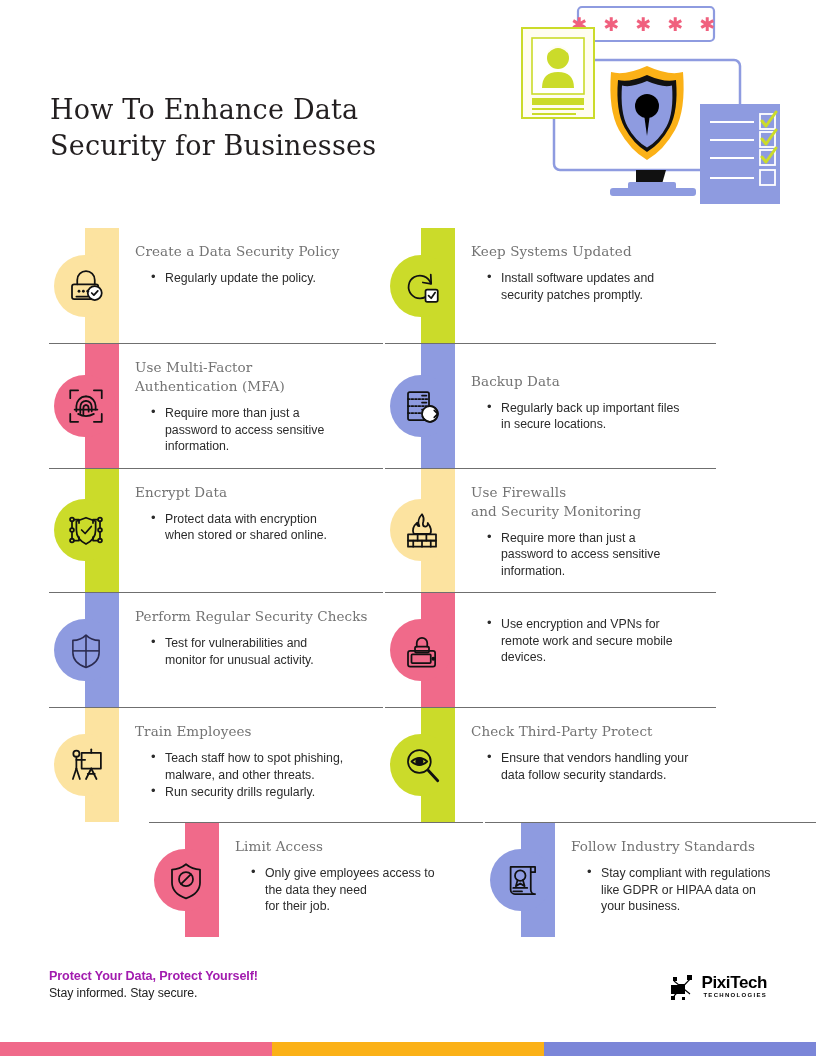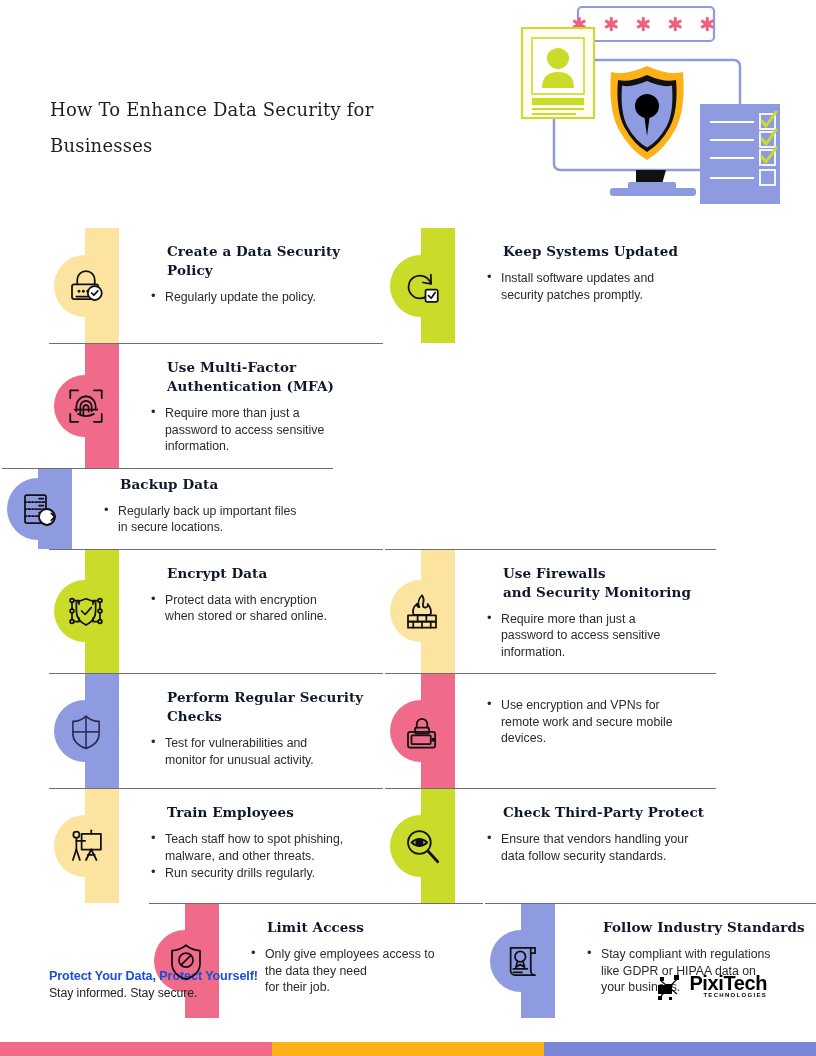--- a/index.html
+++ b/index.html
@@ -11,21 +11,21 @@
     overflow:hidden;
   }
 
   
   .header { position:relative; height:228px; }
   .title {
     position:absolute;
     left:50px; top:92px;
     width:400px;
     font-family:"DejaVu Serif", serif;
-    font-size:18px;
+    font-size:27px;
     line-height:36px;
     color:#231f20;
     font-weight:400;
     letter-spacing:.2px;
   }
   .hero { position:absolute; right:6px; top:2px; }
 
   
   .grid {
     position:absolute;
@@ -72,25 +72,24 @@
   }
   .ic svg { display:block; width:42px; height:42px; }
 
   
   .body { flex:1; padding:14px 10px 12px 16px; display:flex; flex-direction:column; justify-content:flex-start; }
   .body.mid { justify-content:center; padding-top:6px; }
   .item-title {
     font-family:"DejaVu Serif", serif;
     font-size:13.5px;
     line-height:19px;
-    color:#0f172a;
-    font-weight:700;
+    color:#737373;
+    font-weight:400;
     white-space:pre-line;
     letter-spacing:.1px;
-    margin-left:32px;
   }
   ul.points {
     list-style:none;
     margin-top:9px;
     padding-left:16px;
   }
   ul.points li {
     position:relative;
     font-size:12.3px;
     line-height:16.5px;
@@ -111,24 +110,24 @@
   .footer {
     position:absolute;
     left:0; right:0; bottom:26px;
     height:70px;
     padding:0 49px;
     display:flex;
     align-items:flex-start;
     justify-content:space-between;
   }
   .tagline { padding-top:8px; }
-  .tag-1 { font-size:12.6px; font-weight:bold; color:#1d4ed8; line-height:17px; letter-spacing:-.1px;}
+  .tag-1 { font-size:12.6px; font-weight:bold; color:#a21caf; line-height:17px; letter-spacing:-.1px;}
   .tag-2 { font-size:12.3px; color:#222; line-height:17px; letter-spacing:-.1px;}
   .logo { display:flex; align-items:center; gap:4px; padding-top:12px; }
-  .logo-word { font-size:20px; font-weight:bold; color:#000; letter-spacing:-.4px; line-height:16px;}
+  .logo-word { font-size:17px; font-weight:bold; color:#000; letter-spacing:-.4px; line-height:16px;}
   .logo-sub { font-size:6px; font-weight:bold; color:#000; letter-spacing:1.3px; line-height:8px; text-align:right;}
 
   .bottombar { position:absolute; left:0; bottom:0; width:816px; height:14px; display:flex; }
   .bottombar div { flex:1 1 0; }
 </style>
 </head>
 <body>
 
 <div class="header">
   <div class="title">How To Enhance Data
@@ -230,21 +229,21 @@
         </div>
         <div class="body">
           <div class="item-title">Keep Systems Updated</div>
           <ul class="points">
             <li>Install software updates and
 security patches promptly.</li>
           </ul>
         </div>
       </div>
     </div>
-    <div class="row" style="min-height: 115px; flex-direction: column;">
+    <div class="row" style="min-height: 115px;">
       <div class="cell left">
         <div class="badge">
           <div class="bar" style="background:#F06A8A"></div>
           <div class="circle" style="background:#F06A8A"></div>
           <div class="ic">
             <svg viewBox="0 0 48 48">
               <g fill="none" stroke="#111" stroke-width="2" stroke-linecap="round" stroke-linejoin="round">
                 <polyline points="6,15 6,6 15,6"></polyline>
                 <polyline points="33,6 42,6 42,15"></polyline>
                 <polyline points="42,33 42,42 33,42"></polyline>

